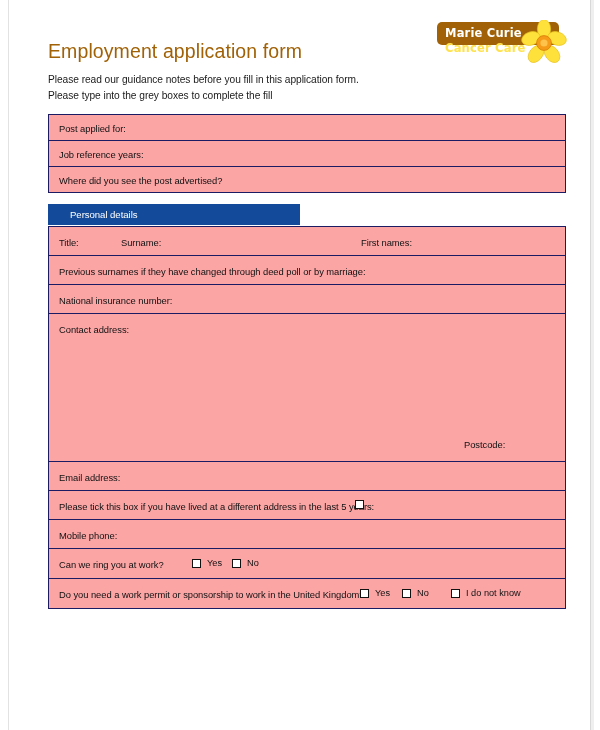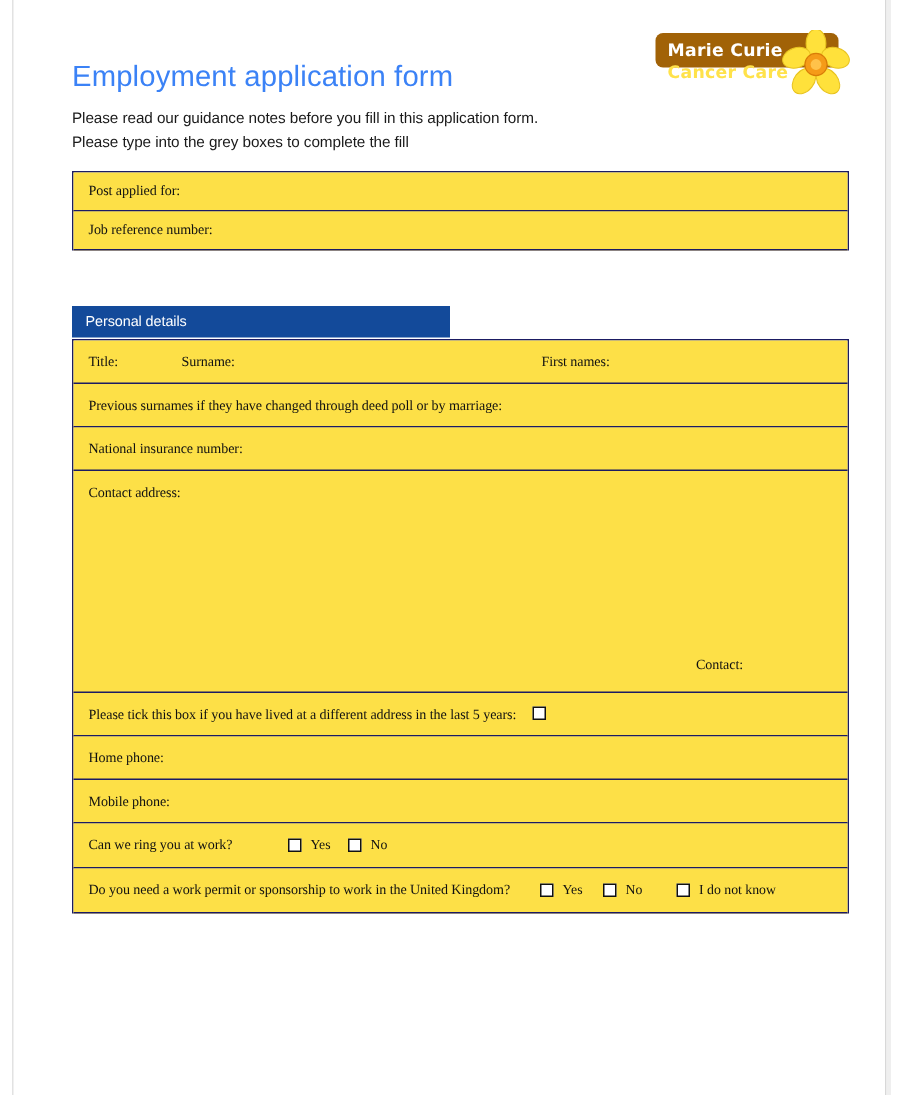--- a/index.html
+++ b/index.html
@@ -46,21 +46,21 @@
   #header {
     position: absolute;
     left: 0; top: 0;
     width: 600px;
   }
   #form-title {
     position: absolute;
     left: 48px;
     top: 40px;
     font-size: 19.5px;
-    color: #3b82f6;
+    color: #a16207;
     letter-spacing: 0.1px;
     white-space: nowrap;
   }
   .intro-line {
     position: absolute;
     left: 48px;
     font-size: 10.2px;
     color: #1a1a1a;
     white-space: nowrap;
     letter-spacing: -0.05px;
@@ -108,22 +108,21 @@
     width: 518px;
     border: 1.5px solid #1B1B63;
     border-bottom: none;
     box-sizing: border-box;
     background: #ffffff;
   }
   .frow {
     position: relative;
     border-bottom: 1.5px solid #1B1B63;
     box-sizing: border-box;
-    background: #fde047;
-    font-family: Liberation Serif, serif;
+    background: #fca5a5;
   }
   .flabel {
     position: absolute;
     font-size: 9.4px;
     color: #111111;
     white-space: nowrap;
     letter-spacing: -0.05px;
   }
 
   #table-post { top: 114px; }
@@ -134,21 +133,21 @@
   #section-personal {
     position: absolute;
     left: 48px;
     top: 204px;
     width: 252px;
     height: 21px;
     background: #134A9A;
   }
   #section-personal-label {
     position: absolute;
-    left: 9px;
+    left: 22px;
     top: 5px;
     font-size: 9.6px;
     color: #ffffff;
     white-space: nowrap;
     letter-spacing: -0.05px;
   }
 
   #table-personal { top: 226px; }
 
   .row-title       { height: 29px; }
@@ -240,23 +239,26 @@
     </div>
   </div>
 
   <div class="ftable" id="table-post">
 
     <div class="frow">
       <span class="flabel">Post applied for:</span>
     </div>
 
     <div class="frow">
-      <span class="flabel">Job reference number:</span>
-    </div>
-
+      <span class="flabel">Job reference years:</span>
+    </div>
+
+    <div class="frow">
+      <span class="flabel">Where did you see the post advertised?</span>
+    </div>
   </div>
 
   <div id="section-personal">
     <span id="section-personal-label">Personal details</span>
   </div>
 
   <div class="ftable" id="table-personal">
 
     <div class="frow row-title">
       <span class="flabel lbl-title">Title:</span>
@@ -267,32 +269,32 @@
     <div class="frow row-standard">
       <span class="flabel">Previous surnames if they have changed through deed poll or by marriage:</span>
     </div>
 
     <div class="frow row-standard">
       <span class="flabel">National insurance number:</span>
     </div>
 
     <div class="frow row-address">
       <span class="flabel lbl-address">Contact address:</span>
-      <span class="flabel lbl-postcode">Contact:</span>
-    </div>
-
+      <span class="flabel lbl-postcode">Postcode:</span>
+    </div>
+
+    <div class="frow row-standard">
+      <span class="flabel">Email address:</span>
+    </div>
 
     <div class="frow row-tickbox">
       <span class="flabel">Please tick this box if you have lived at a different address in the last 5 years:</span>
       <span class="cbox" id="cb-diff-address"></span>
     </div>
 
-    <div class="frow row-standard">
-      <span class="flabel">Home phone:</span>
-    </div>
 
 
     <div class="frow row-standard">
       <span class="flabel">Mobile phone:</span>
     </div>
 
     <div class="frow row-choice">
       <span class="flabel">Can we ring you at work?</span>
       <span class="cbox" id="cb-ring-yes"></span>
       <span class="cb-label" id="cb-ring-yes-lbl">Yes</span>

